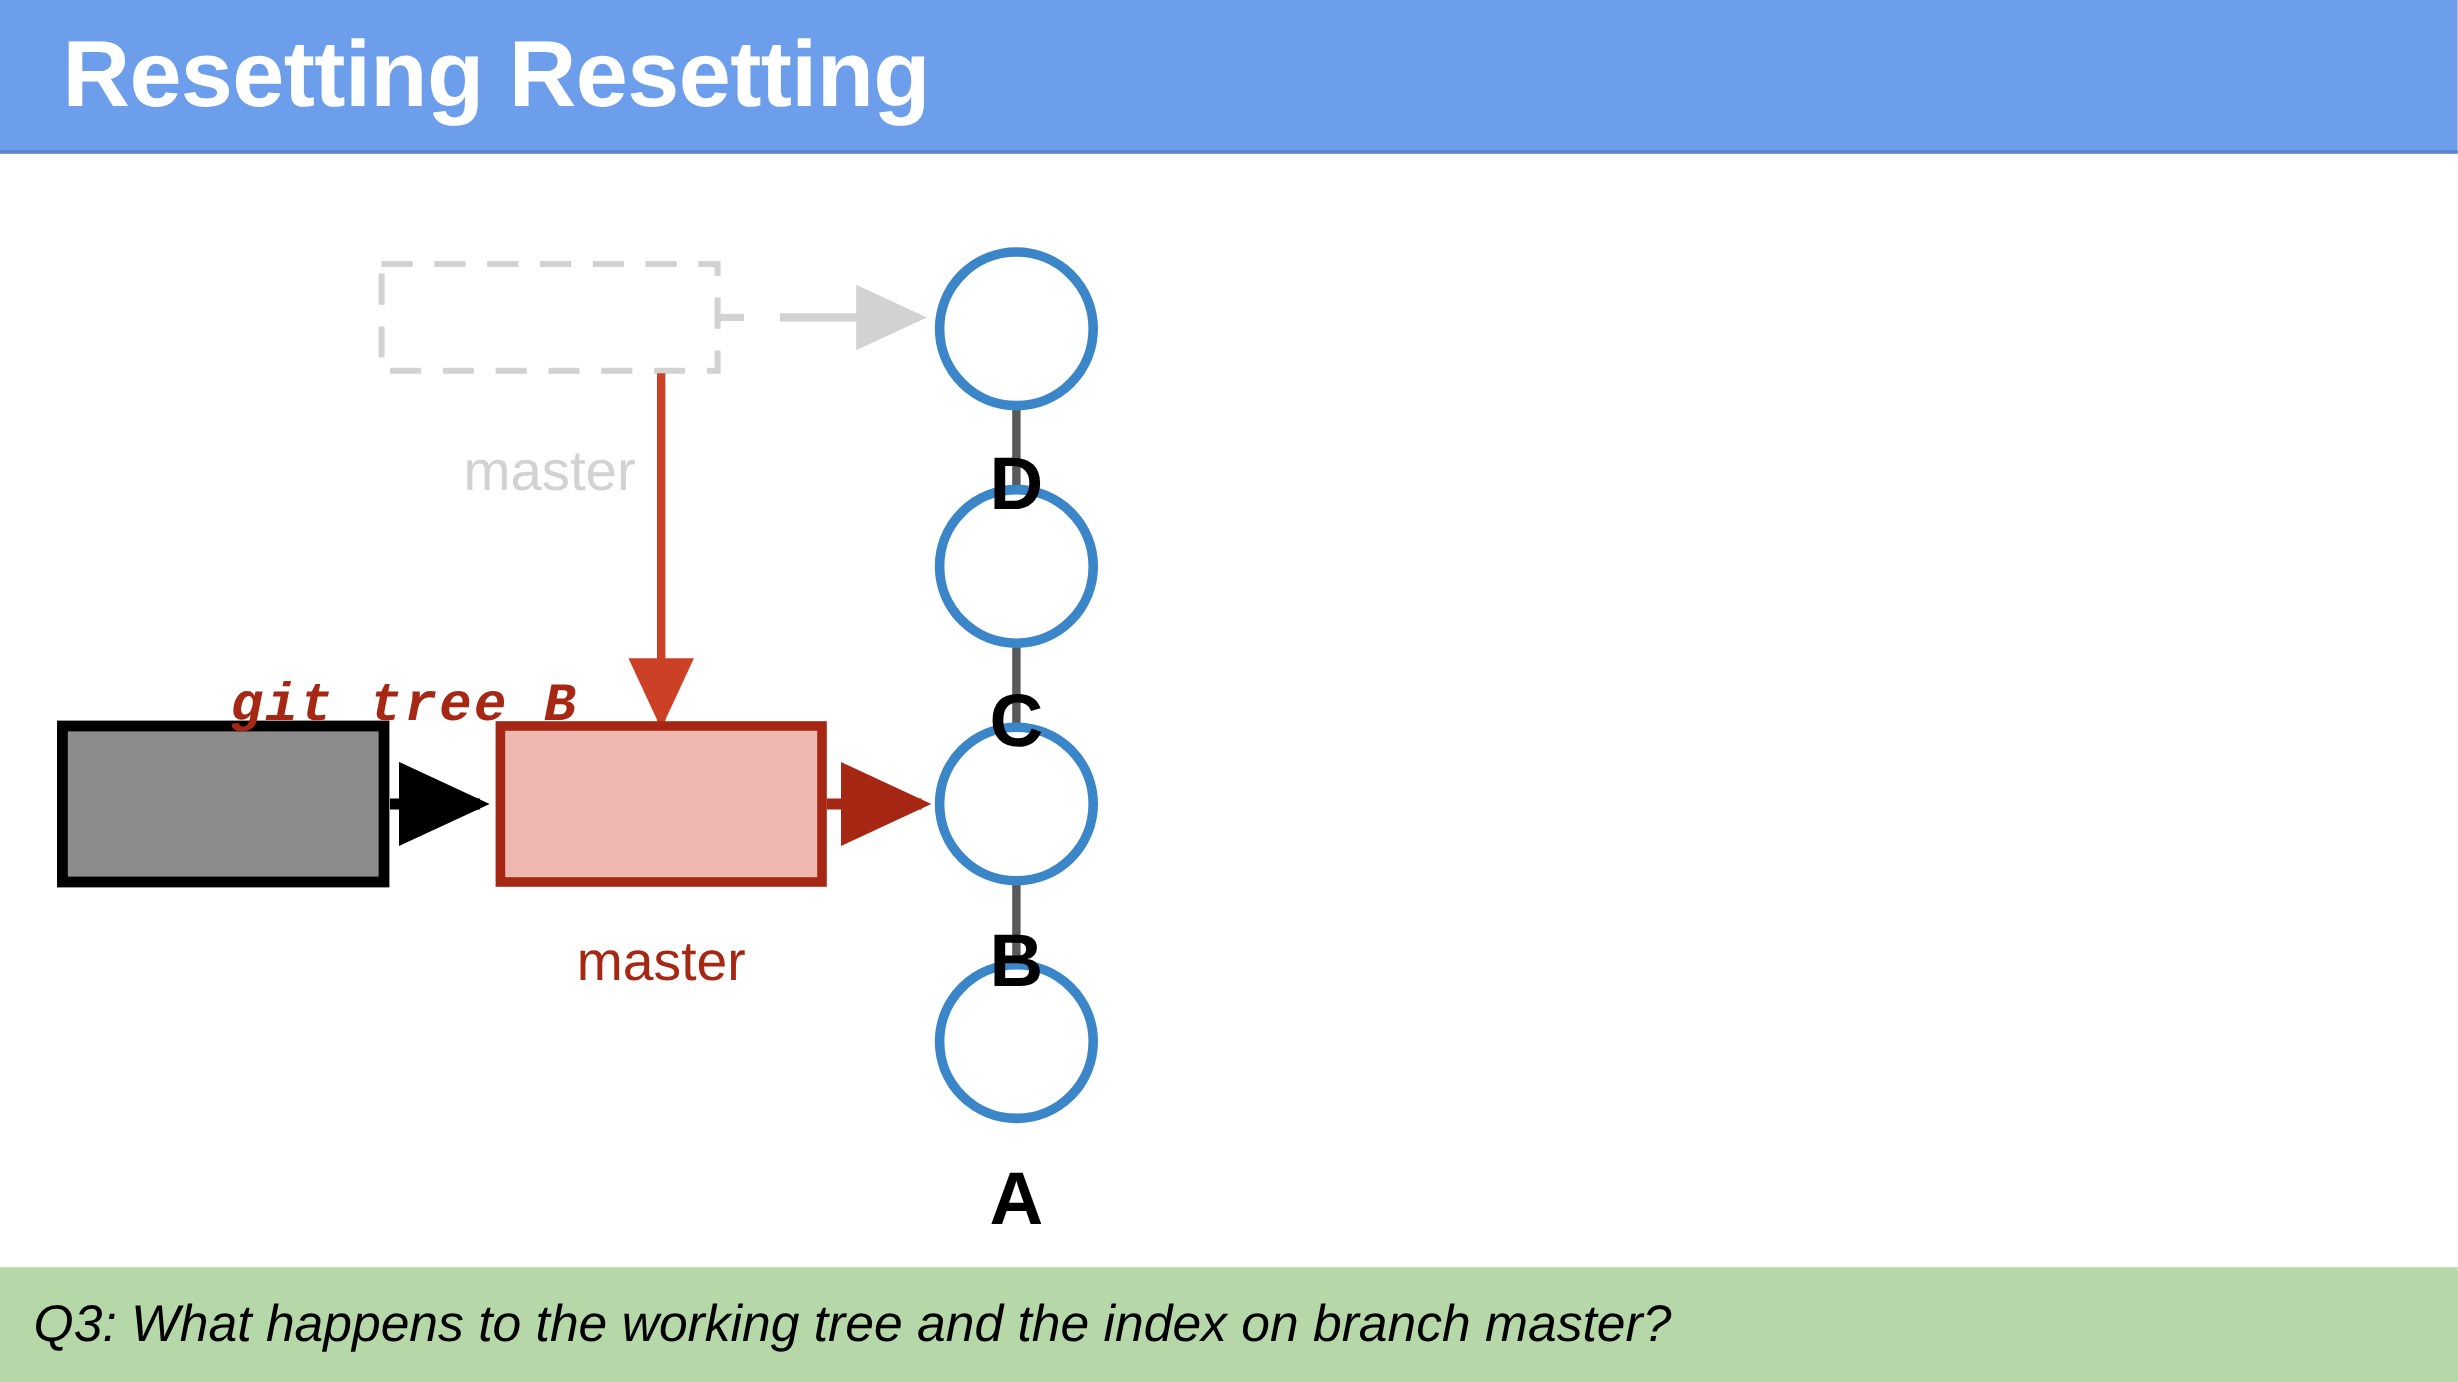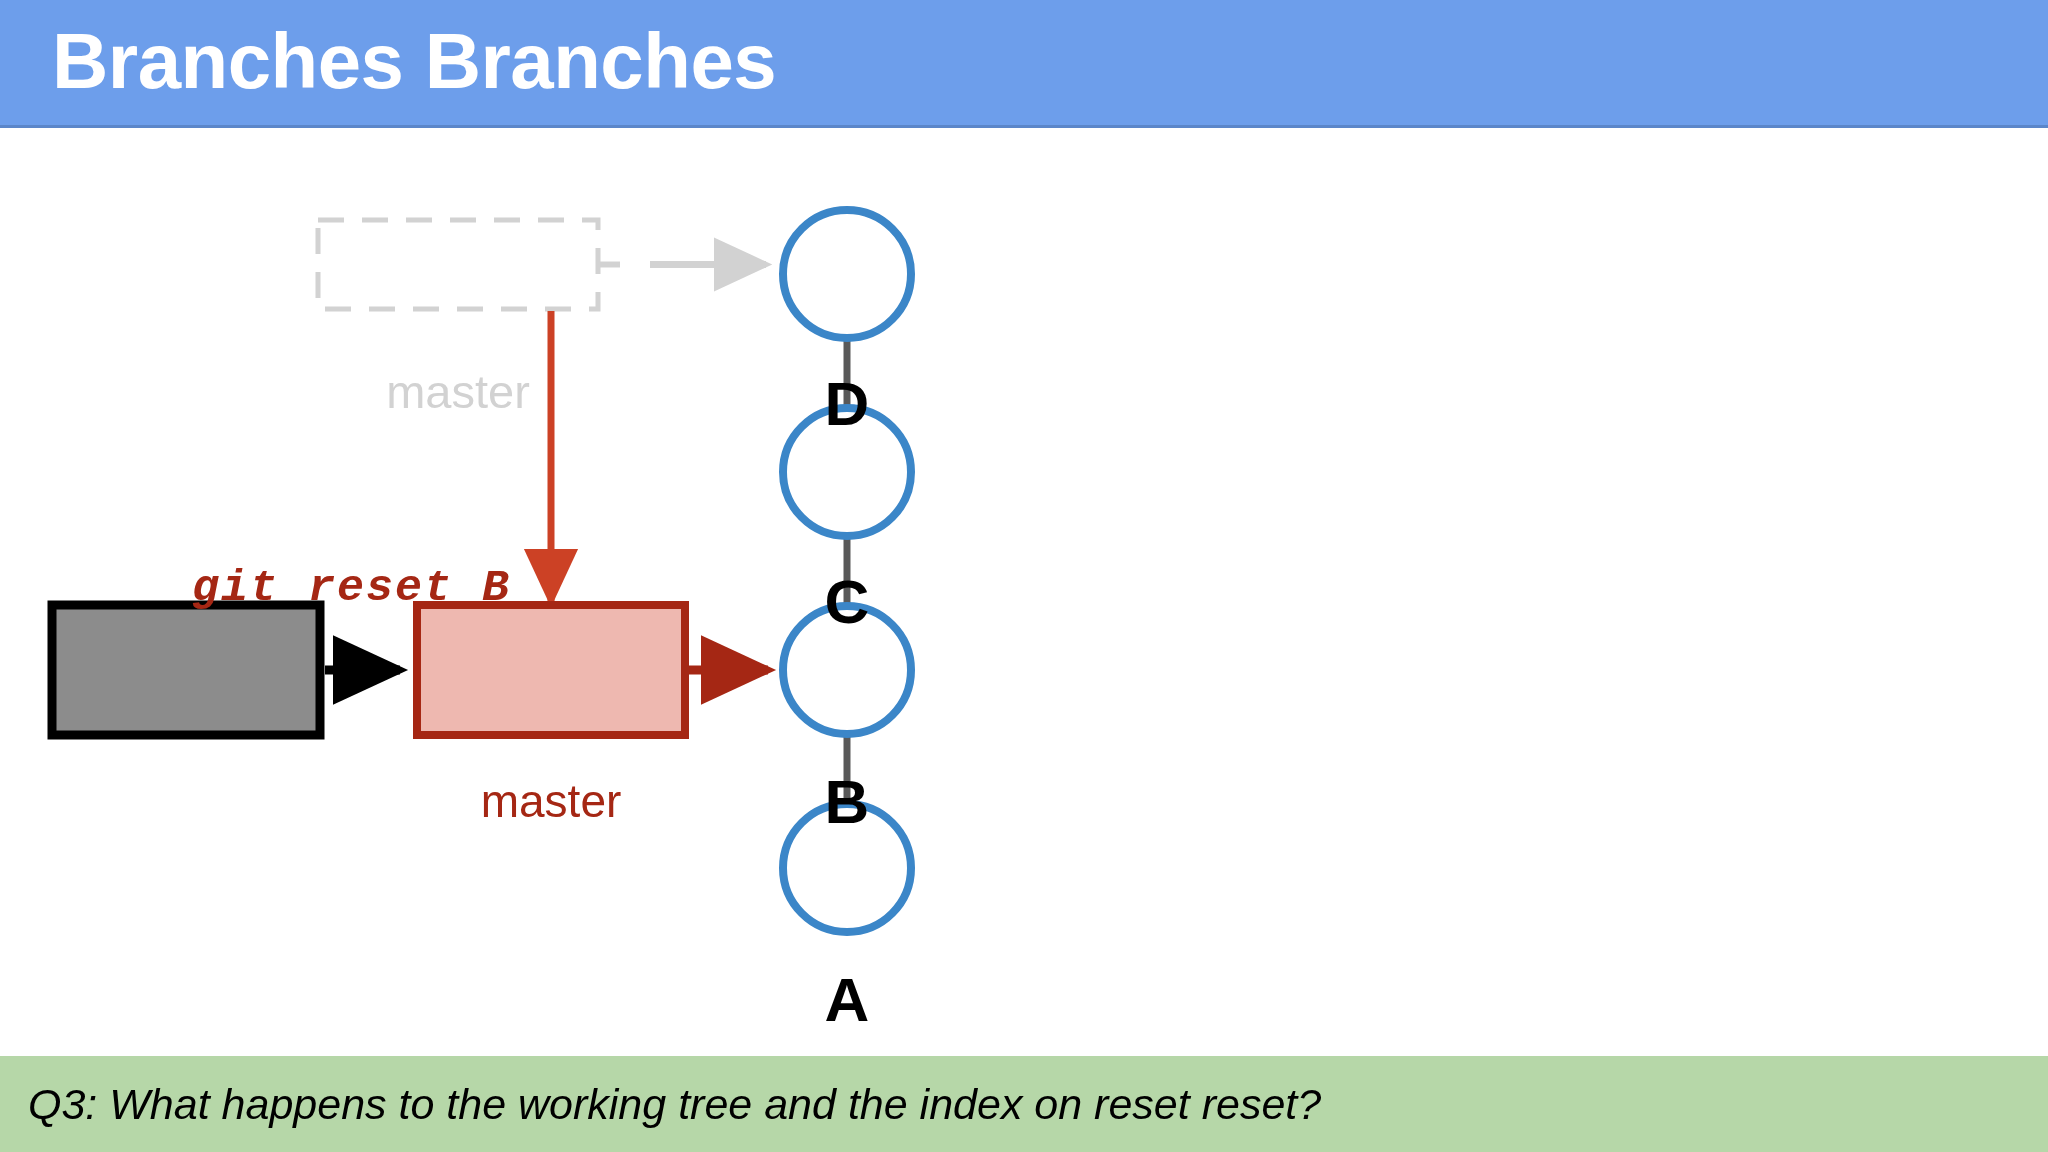--- a/index.html
+++ b/index.html
@@ -124,21 +124,21 @@
     font-size: 43px;
     font-style: italic;
     color: #000000;
     white-space: nowrap;
   }
 </style>
 </head>
 <body>
 
 <div id="title-banner">
-  <div id="title-text">Branches Branches</div>
+  <div id="title-text">Resetting Resetting</div>
 </div>
 
 <div id="slide-body">
 
   <svg id="diagram-svg" width="2048" height="925">
     <defs>
       <marker id="arrow-black" markerWidth="9" markerHeight="9" refX="7.5" refY="4.5" orient="auto" markerUnits="strokeWidth">
         <path d="M0,0.6 L8.4,4.5 L0,8.4 z" fill="#000000"></path>
       </marker>
       <marker id="arrow-red" markerWidth="9" markerHeight="9" refX="7.5" refY="4.5" orient="auto" markerUnits="strokeWidth">
@@ -177,21 +177,21 @@
     <line x1="689" y1="539" x2="768" y2="539" stroke="#a52714" stroke-width="9" marker-end="url(#arrow-red)"></line>
   </svg>
 
   <div class="dg-text" id="ghost-master-label">master</div>
 
   <div class="dg-text" id="commit-label-D">D</div>
   <div class="dg-text" id="commit-label-C">C</div>
   <div class="dg-text" id="commit-label-B">B</div>
   <div class="dg-text" id="commit-label-A">A</div>
 
-  <div class="dg-text" id="reset-command-label">git reset B</div>
+  <div class="dg-text" id="reset-command-label">git tree B</div>
 
   <div class="dg-text" id="head-box-label">HEAD</div>
   <div class="dg-text" id="master-box-label">master</div>
 </div>
 
 <div id="question-bar">
-  <div id="question-text">Q3: What happens to the working tree and the index on reset reset?</div>
+  <div id="question-text">Q3: What happens to the working tree and the index on branch master?</div>
 </div>
 
 </body></html>

